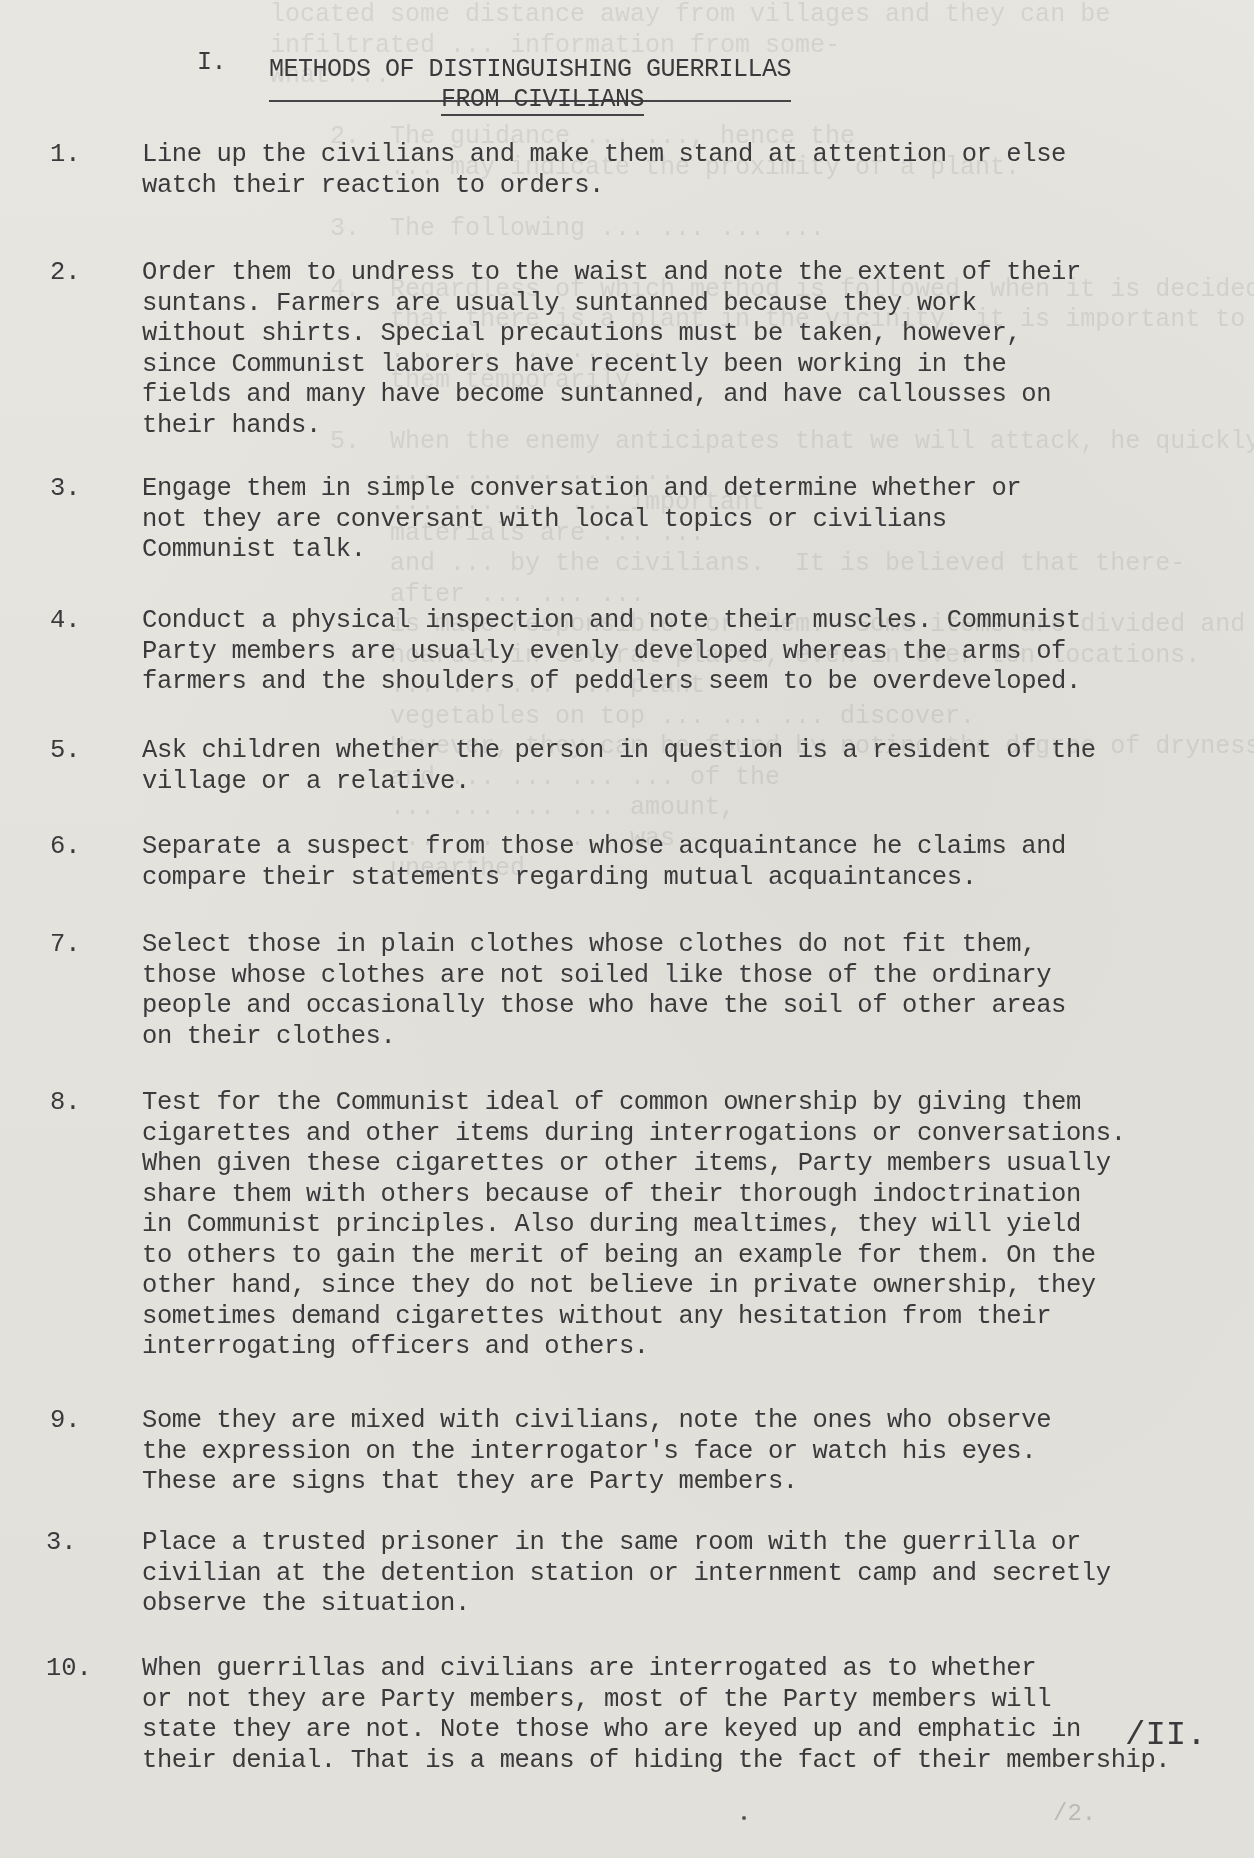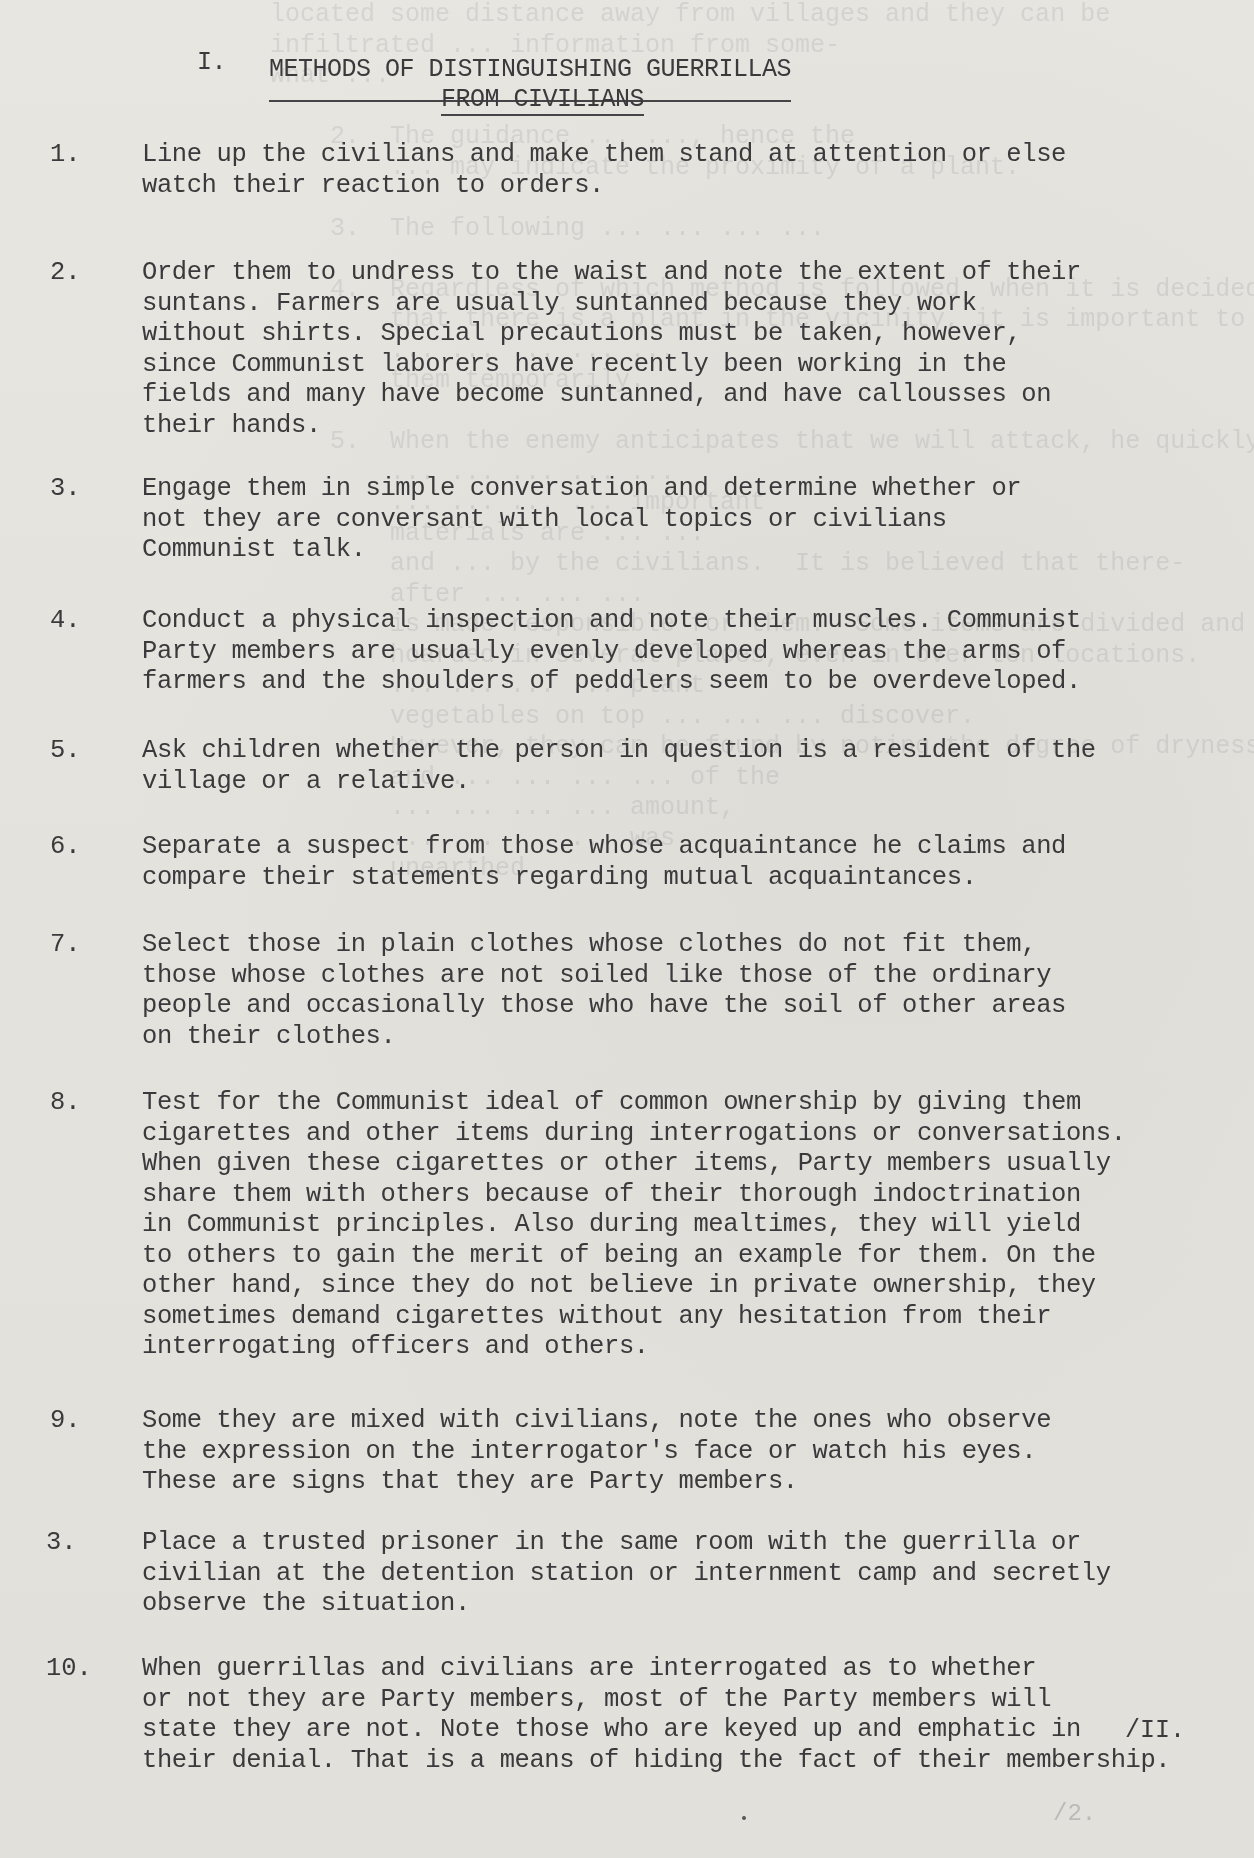--- a/index.html
+++ b/index.html
@@ -84,21 +84,21 @@
       left: 92px;
       top: 0;
       width: 1100px;
       white-space: pre-line;
       letter-spacing: -0.4px;
     }
     .footer-ref {
       position: absolute;
       left: 1125px;
       top: 1716px;
-      font-size: 25px;
+      font-size: 34px;
       color: #3a3a3c;
       font-family: Liberation Mono, monospace;
     }
     .footer-faint {
       position: absolute;
       left: 1053px;
       top: 1800px;
       font-size: 24px;
       color: rgba(140,140,145,0.45);
     }

